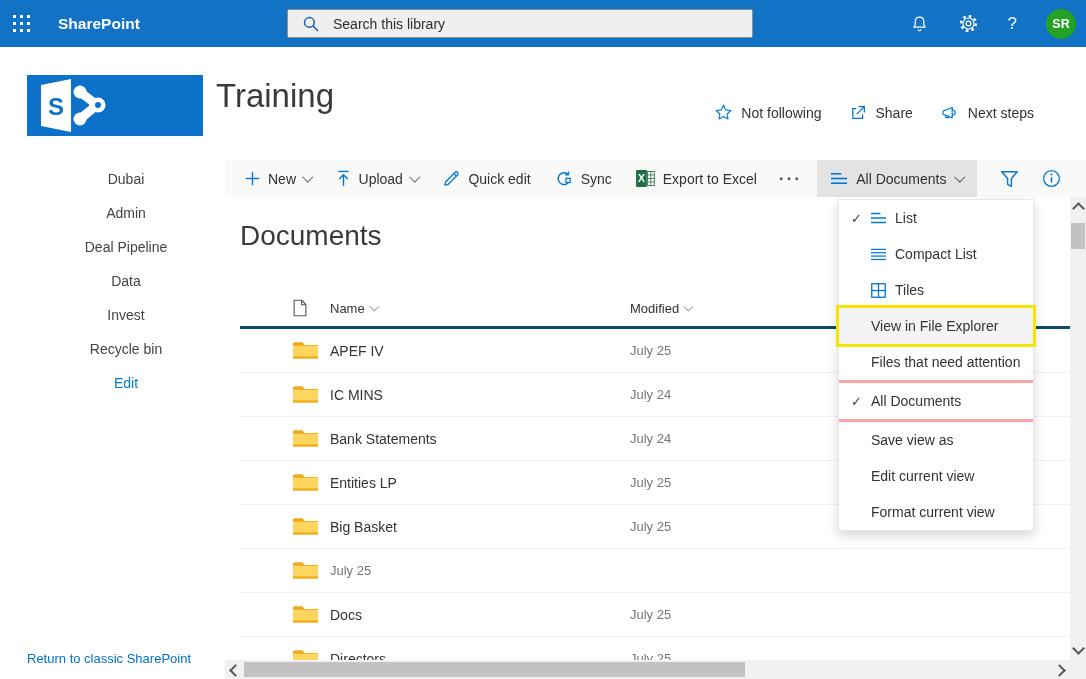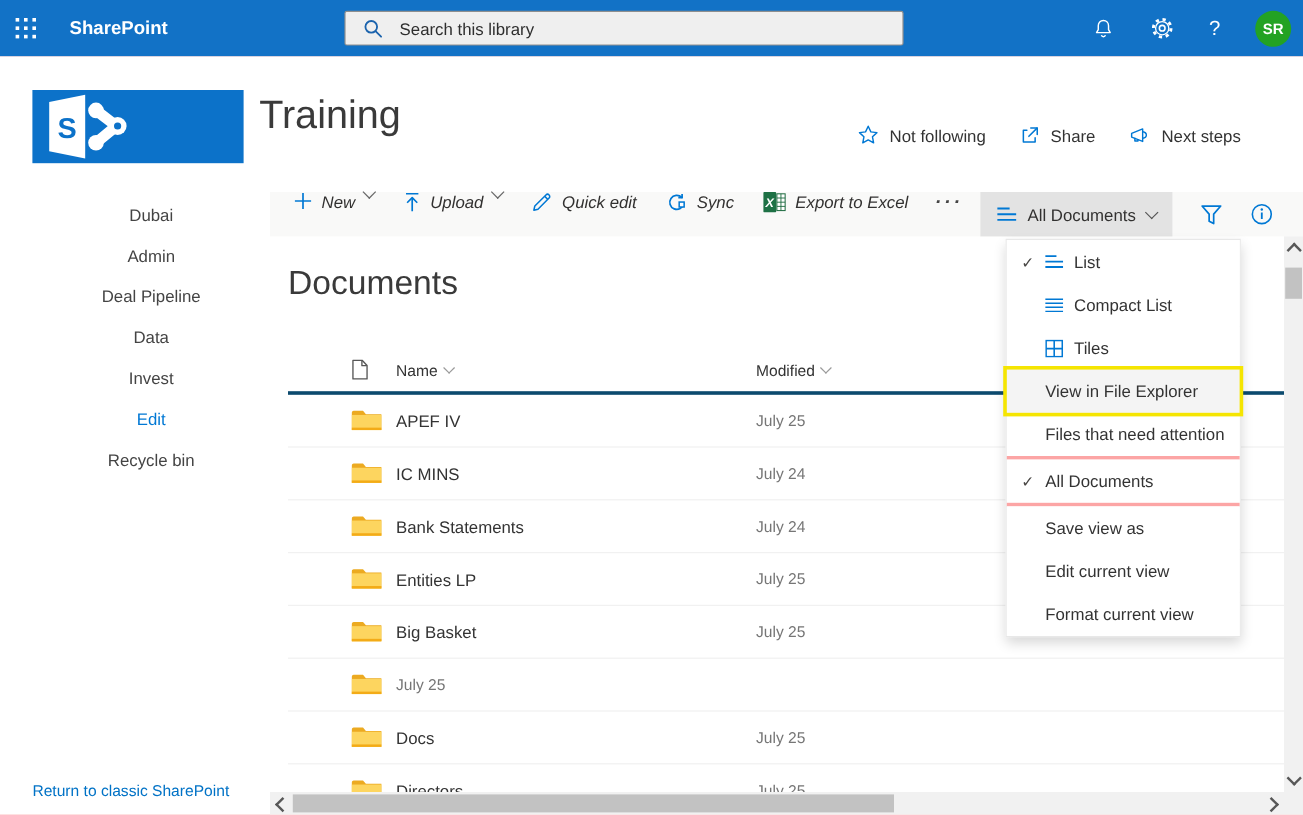--- a/index.html
+++ b/index.html
@@ -1,16 +1,16 @@
 <!DOCTYPE html>
 <html><head>
 <meta charset="utf-8">
 <style>
   html,body{margin:0;padding:0;background:#fff;}
-  .stage{position:relative;width:1086px;height:679px;background:#fca5a5;overflow:hidden;
+  .stage{position:relative;width:1086px;height:679px;background:#fef9c3;overflow:hidden;
          font-family:"Liberation Sans",sans-serif;color:#333;}
 
   
   .topbar{position:absolute;left:0;top:0;width:100%;height:47px;background:#1272c6;}
   .waffle{position:absolute;left:13px;top:15px;width:20px;height:20px;cursor:pointer;}
   .waffle .dot{position:absolute;left:0;top:0;width:3.4px;height:3.4px;background:#fff;
     box-shadow:7px 0 0 #fff,14px 0 0 #fff,0 7px 0 #fff,7px 7px 0 #fff,14px 7px 0 #fff,
                0 14px 0 #fff,7px 14px 0 #fff,14px 14px 0 #fff;}
   .brand{position:absolute;left:58px;top:0;height:47px;display:flex;align-items:center;
          color:#fff;font-weight:bold;font-size:15.5px;cursor:pointer;}
@@ -38,22 +38,22 @@
   
   .sidebar{position:absolute;left:0;top:150px;width:225px;height:529px;background:#fff;padding-top:12px;box-sizing:border-box;}
   .nav-item{height:34px;line-height:34px;padding-left:27px;font-size:14px;color:#444;cursor:pointer;text-align:center;}
   .nav-item.link{color:#0078d4;}
   .classic-link{position:absolute;left:27px;bottom:13px;font-size:13px;color:#0072c6;cursor:pointer;text-decoration:none;}
 
   
   .main{position:absolute;left:225px;top:150px;right:0;bottom:0;background:#fff;overflow:hidden;}
   .toolbar{position:absolute;left:0;right:0;top:10px;height:37px;background:#f9f9f8;
            display:flex;align-items:center;padding-left:8px;box-sizing:border-box;}
-  .cmd{display:flex;gap:8px;background:none;border:none;height:100%;
-       padding:0 12px;font-family:inherit;font-size:14px;color:#323130;cursor:pointer;font-style:italic;}
+  .cmd{display:flex;align-items:center;gap:8px;background:none;border:none;height:100%;
+       padding:0 12px;font-family:inherit;font-size:14px;color:#323130;cursor:pointer;}
   .chev{display:none;width:6.5px;height:6.5px;border-right:1.4px solid #666;border-bottom:1.4px solid #666;
         transform:rotate(45deg);margin-top:-4px;}
   .cmd.chevron .chev{display:inline-block;}
   .more{letter-spacing:2.5px;font-size:16px;font-weight:bold;color:#444;padding:0 10px;}
   .tb-spacer{flex:1;}
   .viewbtn{display:flex;align-items:center;gap:9px;background:#e3e3e3;border:none;height:37px;
            padding:0 14px;font-family:inherit;font-size:14px;color:#323130;cursor:pointer;}
   .viewbtn .chev{display:inline-block;border-color:#555;}
   .rico{display:flex;align-items:center;margin-left:23px;cursor:pointer;}
   .rico.last{margin-right:25px;}
@@ -180,22 +180,22 @@
         </button>
     </div>
   </section>
 
   <nav class="sidebar">
     <div class="nav-item"><span>Dubai</span></div>
       <div class="nav-item"><span>Admin</span></div>
       <div class="nav-item"><span>Deal Pipeline</span></div>
       <div class="nav-item"><span>Data</span></div>
       <div class="nav-item"><span>Invest</span></div>
+      <div class="nav-item"><span>Recycle bin</span></div>
       <div class="nav-item link"><span>Edit</span></div>
-      <div class="nav-item"><span>Recycle bin</span></div>
     <a class="classic-link">Return to classic SharePoint</a>
   </nav>
 
   <main class="main">
     <div class="toolbar">
       <button class="cmd chevron">
           <span style="display:flex">
             <svg width="15" height="15" viewBox="0 0 16 16" stroke="#0078d4" stroke-width="1.5">
               <line x1="8" y1="0.8" x2="8" y2="15.2"></line>
               <line x1="0.8" y1="8" x2="15.2" y2="8"></line>

